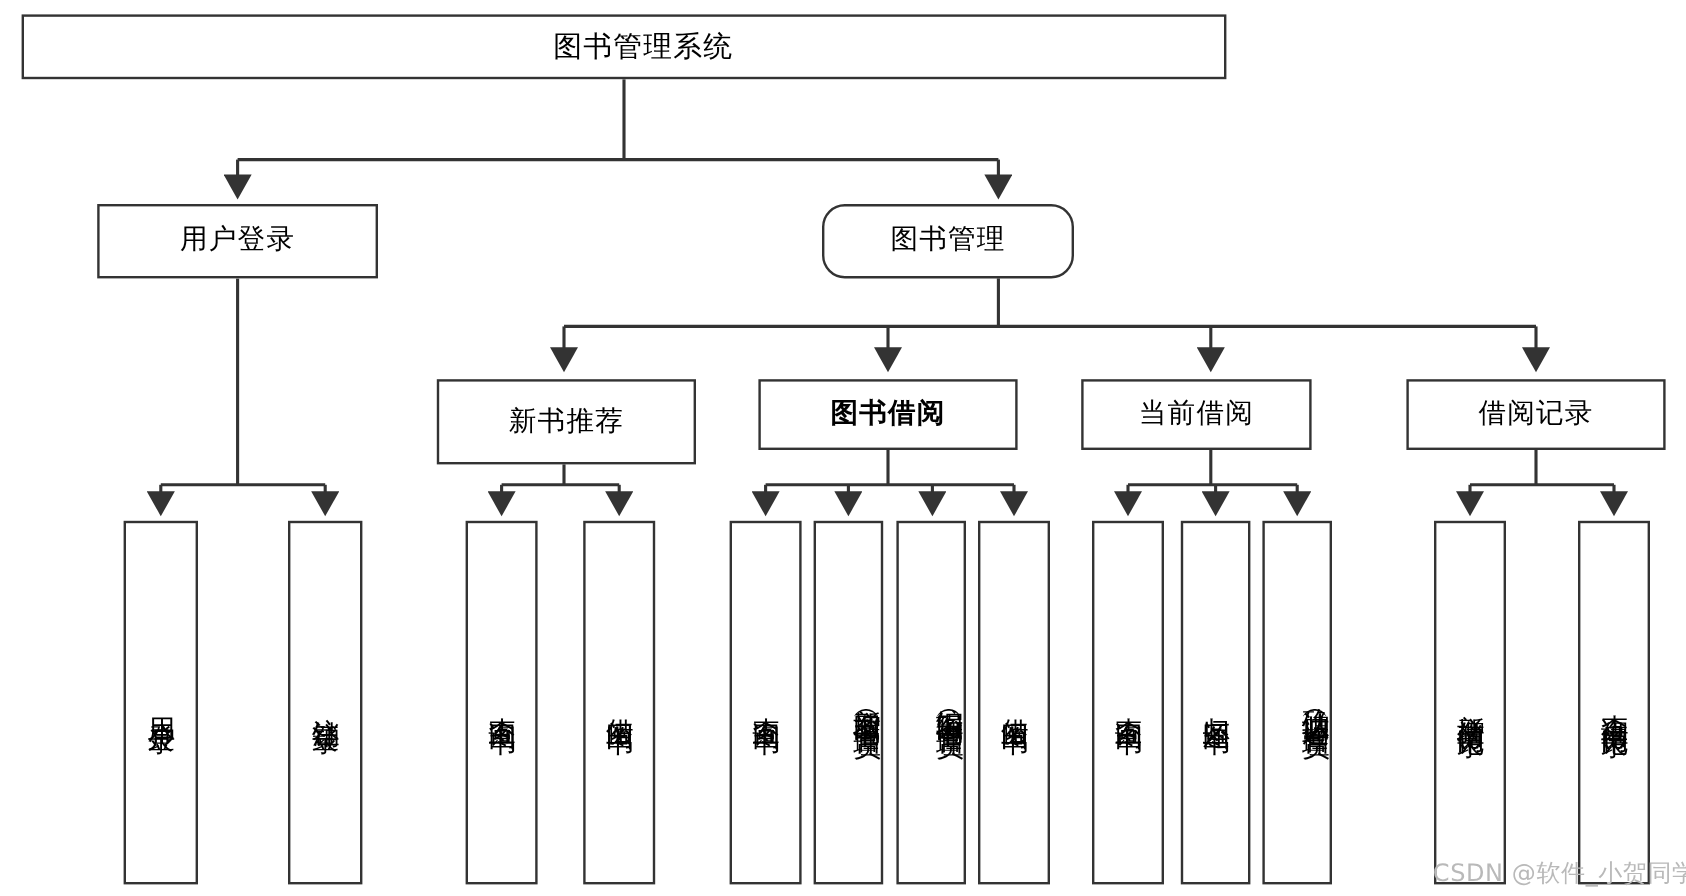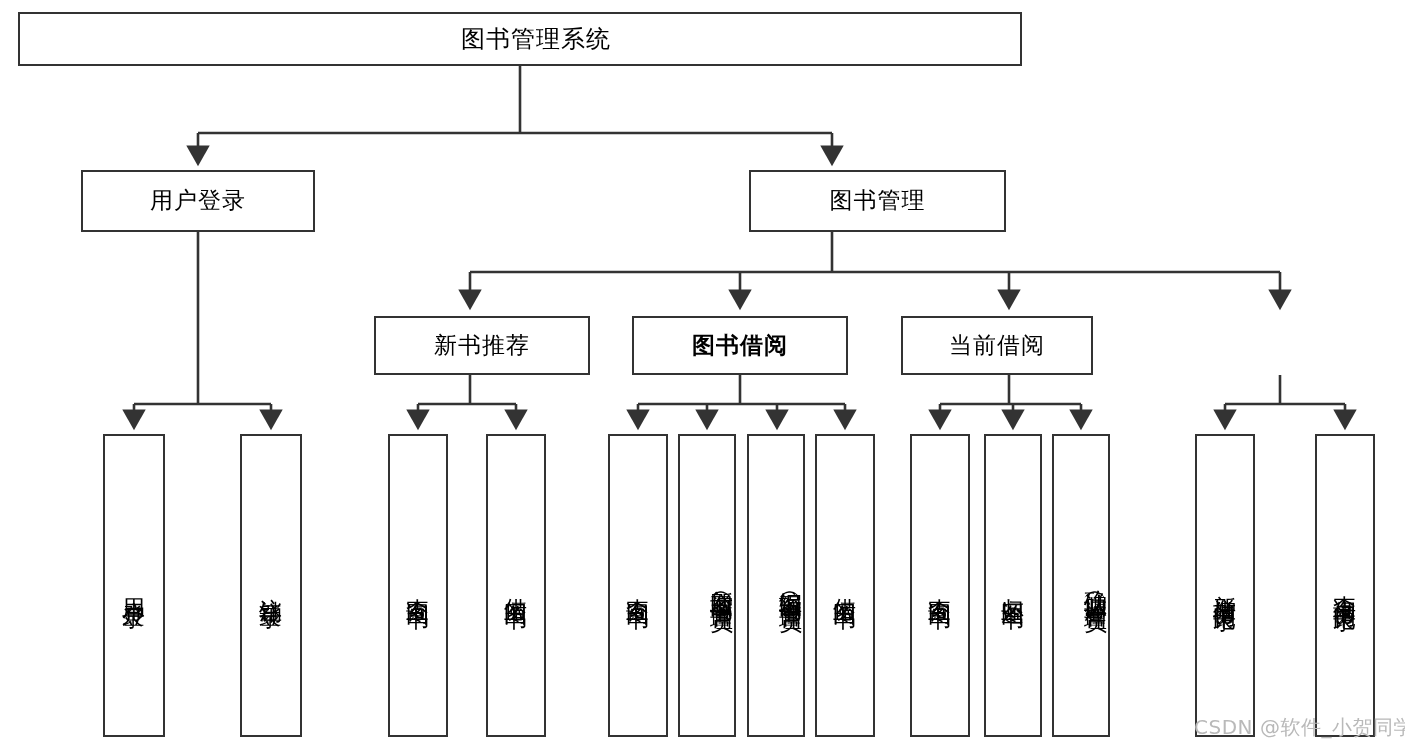--- a/index.html
+++ b/index.html
@@ -126,33 +126,36 @@
     </g>
   </svg>
 
   <div class="node horizontal root" style="left:18px; top:12px; width:1004px; height:54px;">
     <span>图书管理系统</span>
   </div>
 
   <div class="node horizontal" style="left:81px; top:170px; width:234px; height:62px;">
     <span>用户登录</span>
   </div>
-  <div class="node horizontal" style="left:749px; top:170px; width:257px; height:62px;">
+  <div class="node horizontal" style="left:685px; top:170px; width:210px; height:62px;border-radius:19px;">
     <span>图书管理</span>
   </div>
 
-  <div class="node horizontal" style="left:374px; top:316px; width:216px; height:59px;">
+  <div class="node horizontal" style="left:364px; top:316px; width:216px; height:71px;">
     <span>新书推荐</span>
   </div>
   <div class="node horizontal" style="left:632px; top:316px; width:216px; height:59px;font-weight:bold;">
     <span>图书借阅</span>
   </div>
   <div class="node horizontal" style="left:901px; top:316px; width:192px; height:59px;">
     <span>当前借阅</span>
   </div>
+  <div class="node horizontal" style="left:1172px; top:316px; width:216px; height:59px;">
+    <span>借阅记录</span>
+  </div>
 
   <div class="node vertical" style="left:103px; top:434px; width:62px; height:303px;">
     <span class="vlabel">用户登录</span>
   </div>
   <div class="node vertical" style="left:240px; top:434px; width:62px; height:303px;">
     <span class="vlabel">注销登录</span>
   </div>
 
   <div class="node vertical" style="left:388px; top:434px; width:60px; height:303px;">
     <span class="vlabel">查询图书</span>

